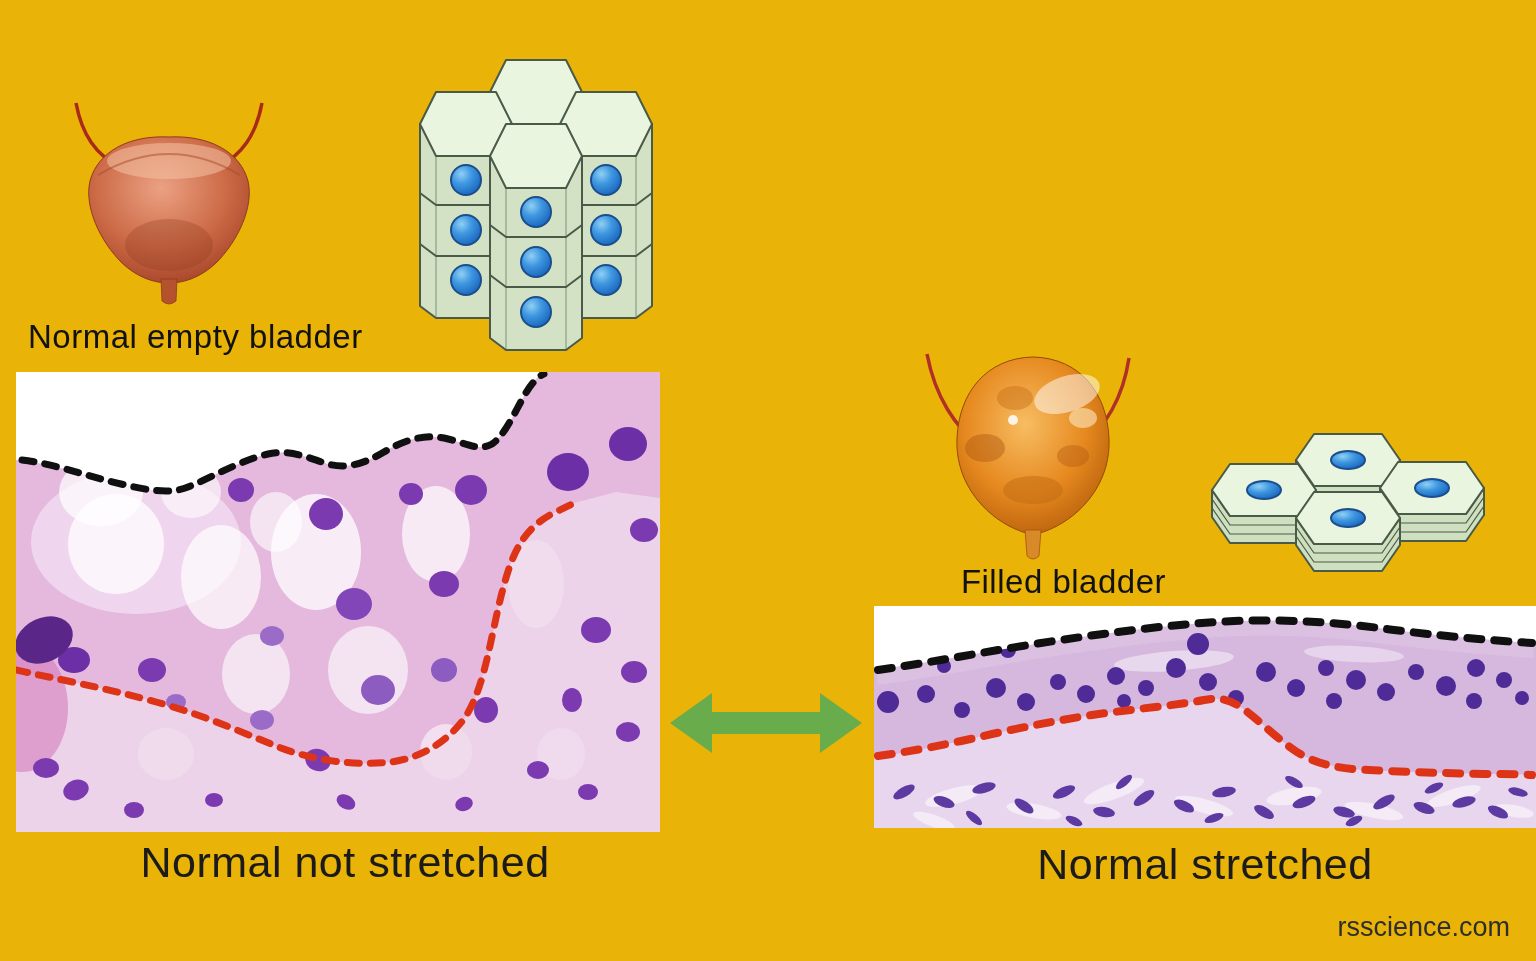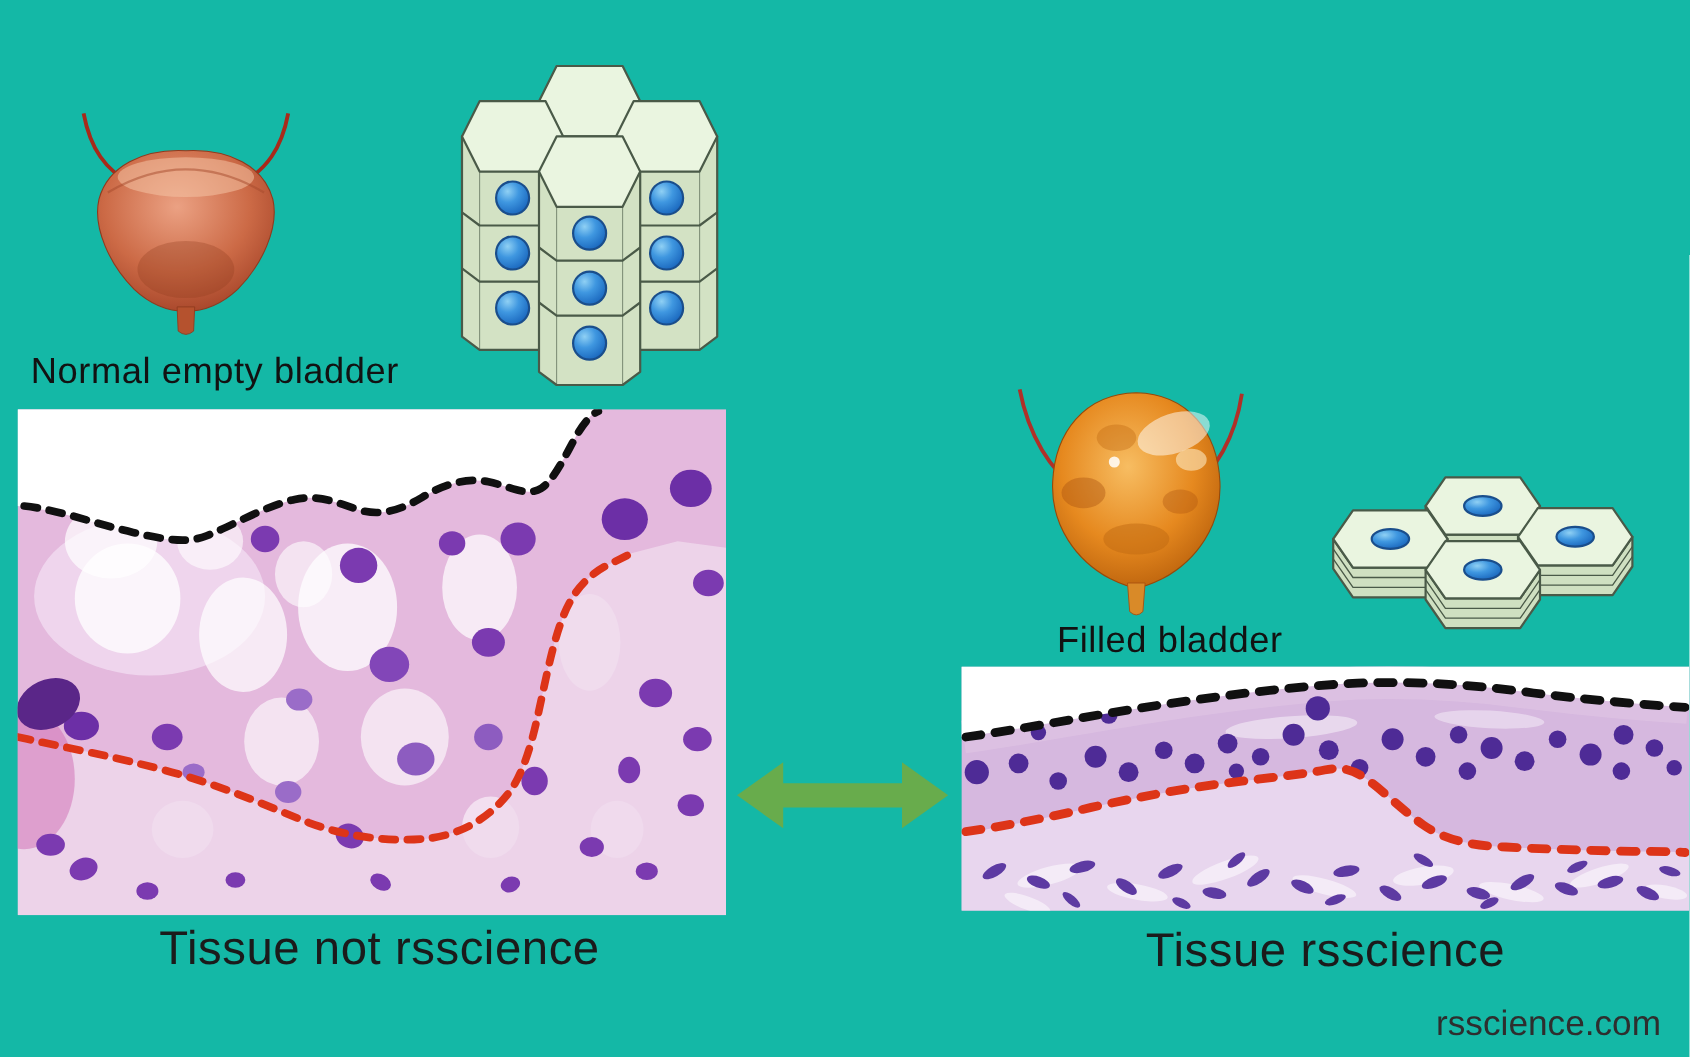--- a/index.html
+++ b/index.html
@@ -1,21 +1,21 @@
 <!DOCTYPE html>
 <html><head>
 <meta charset="utf-8">
 <style>
   html,body{margin:0;padding:0;background:#fff;}
-  .canvas{position:relative;width:1536px;height:961px;background:#14b8a6;overflow:hidden;
+  .canvas{position:relative;width:1536px;height:961px;background:#eab308;overflow:hidden;
           font-family:"Liberation Sans",sans-serif;}
   .abs{position:absolute;}
   .bladder-label{font-size:33px;color:#121212;letter-spacing:.5px;}
   .caption{font-size:43px;color:#1b1b1b;text-align:center;letter-spacing:.5px;}
-  .watermark{font-size:32px;color:#2e2e2e;text-align:right;}
+  .watermark{font-size:27px;color:#2e2e2e;text-align:right;}
 </style>
 </head>
 <body>
 
 <div class="canvas">
 
   <svg class="abs" style="left:68px;top:95px" width="230" height="215" viewBox="0 0 230 215">
     <defs>
       <radialGradient id="bl1" cx="45%" cy="35%" r="75%">
         <stop offset="0%" stop-color="#eba183"></stop>
@@ -140,21 +140,21 @@
       <ellipse cx="30" cy="396" rx="13" ry="10"></ellipse>
       <ellipse cx="160" cy="330" rx="10" ry="8" fill="#9a6cc8"></ellipse>
     </g>
 
     <path d="M0,0 L0,88 C40,92 70,104 105,112 C135,119 155,122 172,115 C195,106 225,88 252,82 C275,77 292,86 312,92 C330,97 348,92 368,80 C388,68 408,62 428,66 C448,70 462,80 476,72 C488,64 498,42 508,24 C515,12 522,4 528,0 Z" fill="#ffffff"></path>
 
     <path d="M6,88 C40,92 70,104 105,112 C135,119 155,122 172,115 C195,106 225,88 252,82 C275,77 292,86 312,92 C330,97 348,92 368,80 C388,68 408,62 428,66 C448,70 462,80 476,72 C488,64 498,42 508,24 C515,12 522,4 528,2" fill="none" stroke="#101010" stroke-width="7" stroke-dasharray="12 11" stroke-linecap="round"></path>
     <path d="M0,298 C45,308 90,316 140,330 C185,342 225,360 265,376 C300,389 340,394 375,390 C405,386 432,370 450,344 C466,318 472,282 480,246 C487,214 494,188 504,172 C512,158 526,146 540,140 C548,136 554,133 558,131" fill="none" stroke="#dd3418" stroke-width="7" stroke-dasharray="12 11" stroke-linecap="round"></path>
   </svg>
 
-  <div class="abs caption" style="left:95px;top:838px;width:500px">Tissue not rsscience</div>
+  <div class="abs caption" style="left:95px;top:838px;width:500px">Normal not stretched</div>
 
   <svg class="abs" style="left:668px;top:686px" width="196" height="74" viewBox="0 0 196 74">
     <polygon points="2,37 44,7 44,26 152,26 152,7 194,37 152,67 152,48 44,48 44,67" fill="#68ac4c"></polygon>
   </svg>
 
   <svg class="abs" style="left:915px;top:348px" width="228" height="218" viewBox="0 0 228 218">
     <defs>
       <radialGradient id="bl2" cx="45%" cy="38%" r="72%">
         <stop offset="0%" stop-color="#f7bd62"></stop>
         <stop offset="55%" stop-color="#e6891f"></stop>
@@ -300,17 +300,17 @@
       <ellipse cx="200" cy="215" rx="9" ry="4" transform="rotate(25 200 215)"></ellipse>
       <ellipse cx="480" cy="215" rx="9" ry="4" transform="rotate(-25 480 215)"></ellipse>
     </g>
 
     <path d="M0,0 L0,64 C60,56 120,44 180,35 C240,26 300,18 360,15 C420,13 470,17 520,24 C560,29 610,34 662,37 L662,0 Z" fill="#ffffff"></path>
 
     <path d="M4,64 C60,56 120,44 180,35 C240,26 300,18 360,15 C420,13 470,17 520,24 C560,29 610,34 658,37" fill="none" stroke="#101010" stroke-width="8" stroke-dasharray="14 13" stroke-linecap="round"></path>
     <path d="M4,150 C40,145 80,137 118,128 C160,119 200,111 240,106 C280,101 310,98 330,94 C345,91 355,93 368,102 C385,114 400,130 420,144 C440,158 465,163 495,164 C530,166 570,167 610,168 C630,168 648,168 658,169" fill="none" stroke="#dd3418" stroke-width="8" stroke-dasharray="14 13" stroke-linecap="round"></path>
   </svg>
 
-  <div class="abs caption" style="left:955px;top:840px;width:500px">Tissue rsscience</div>
+  <div class="abs caption" style="left:955px;top:840px;width:500px">Normal stretched</div>
 
   <div class="abs watermark" style="left:1200px;top:912px;width:310px">rsscience.com</div>
 
 </div>
 
 </body></html>

